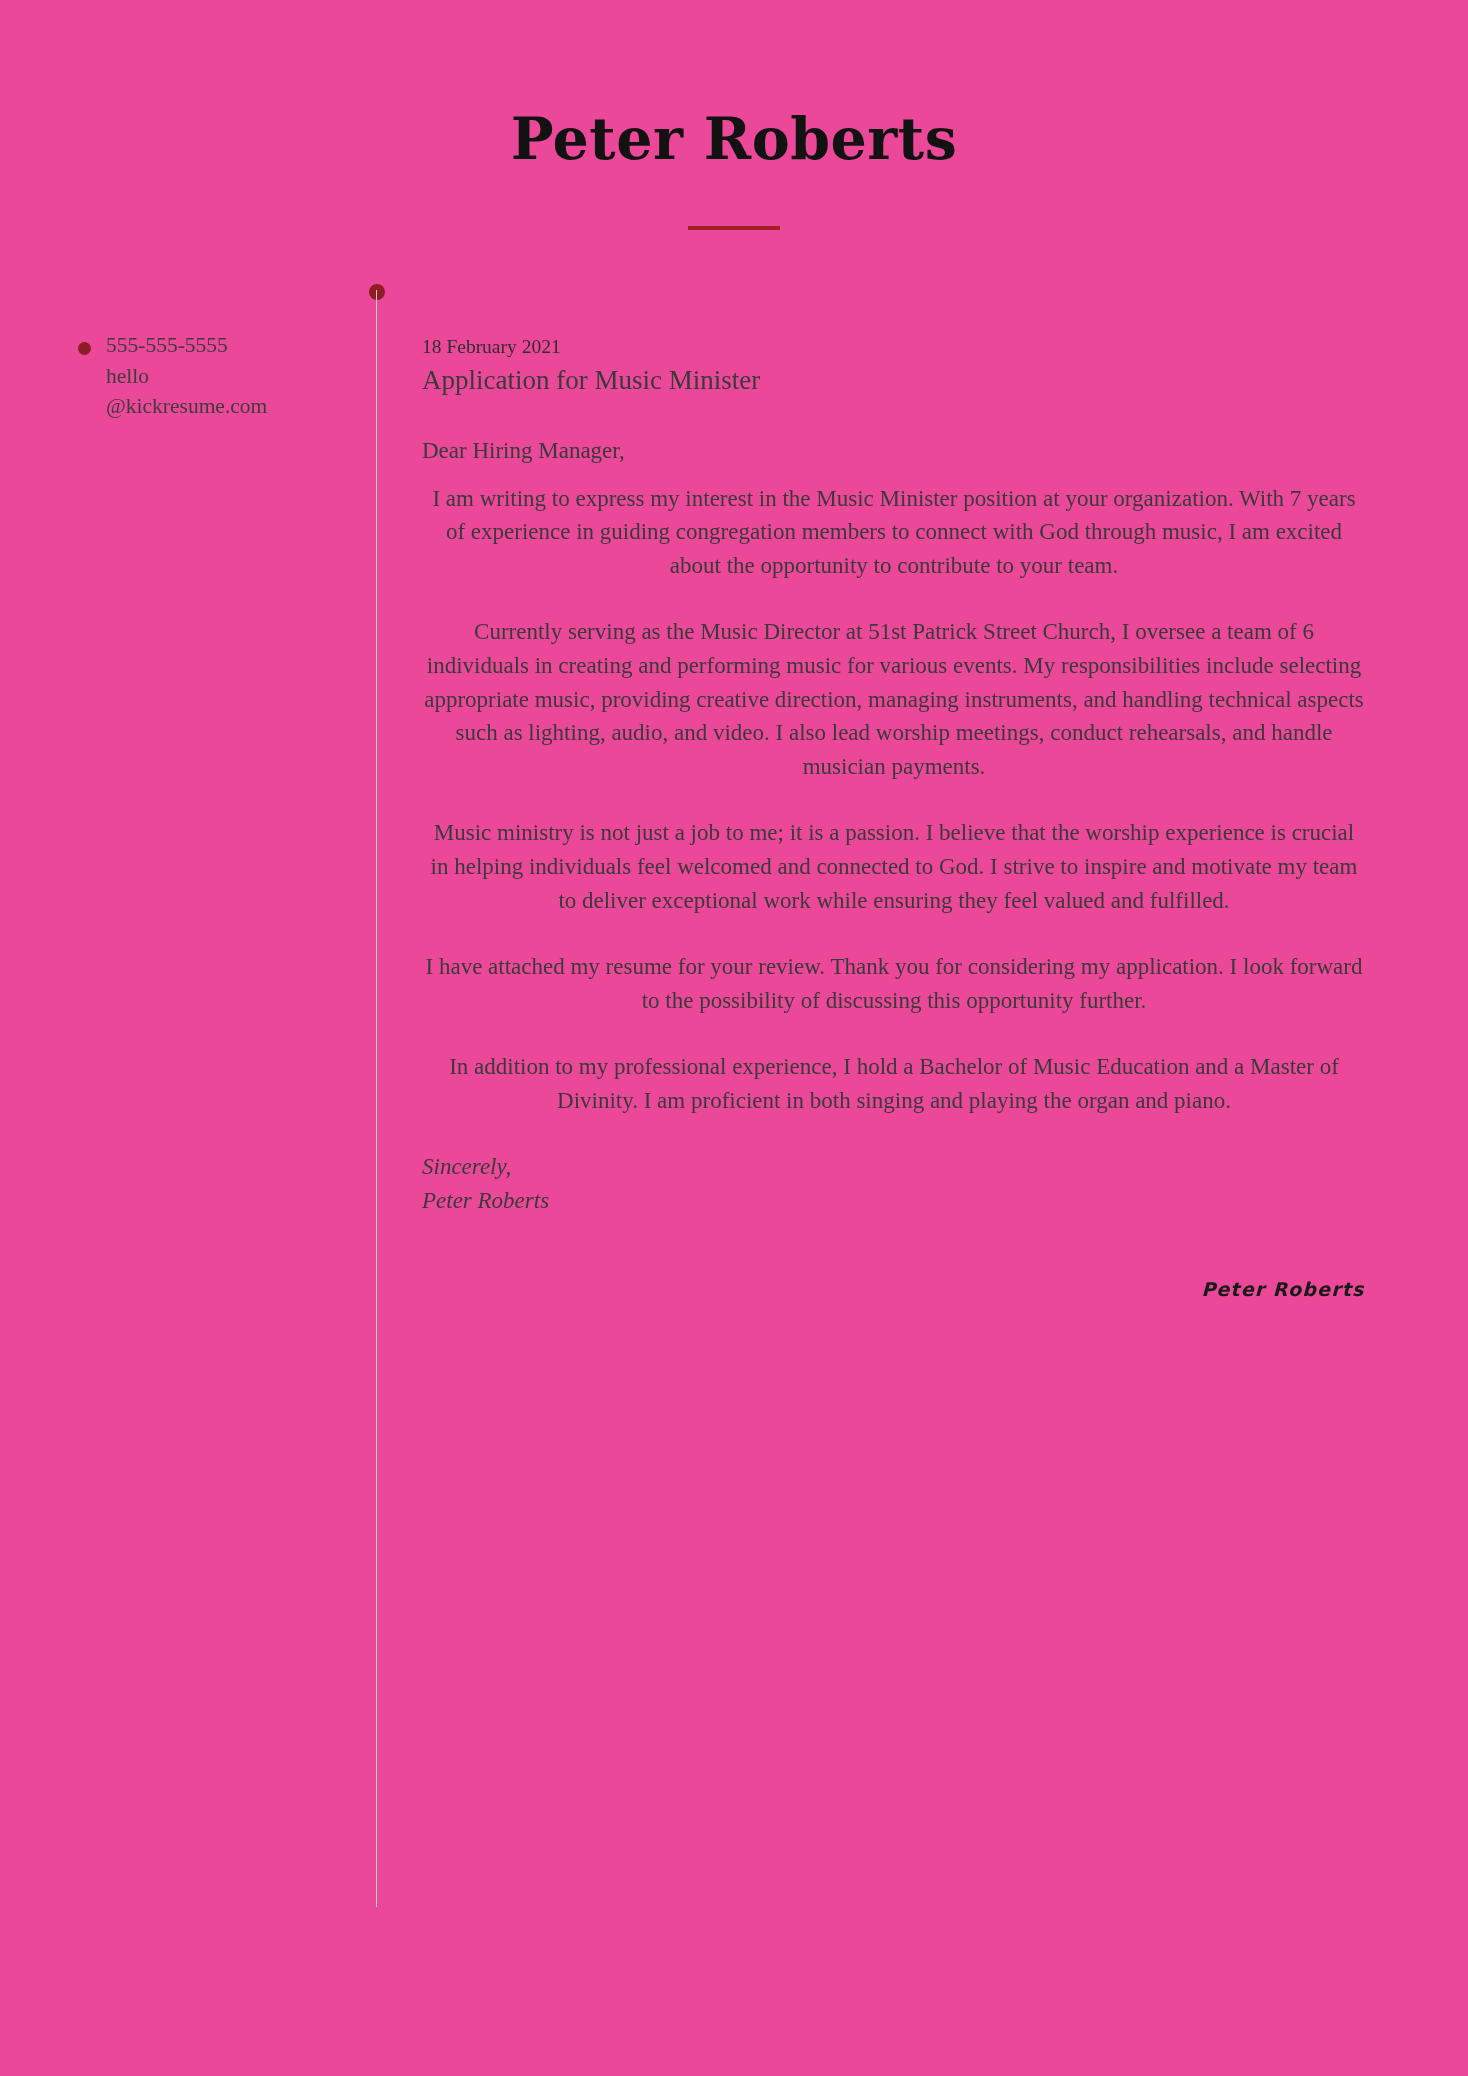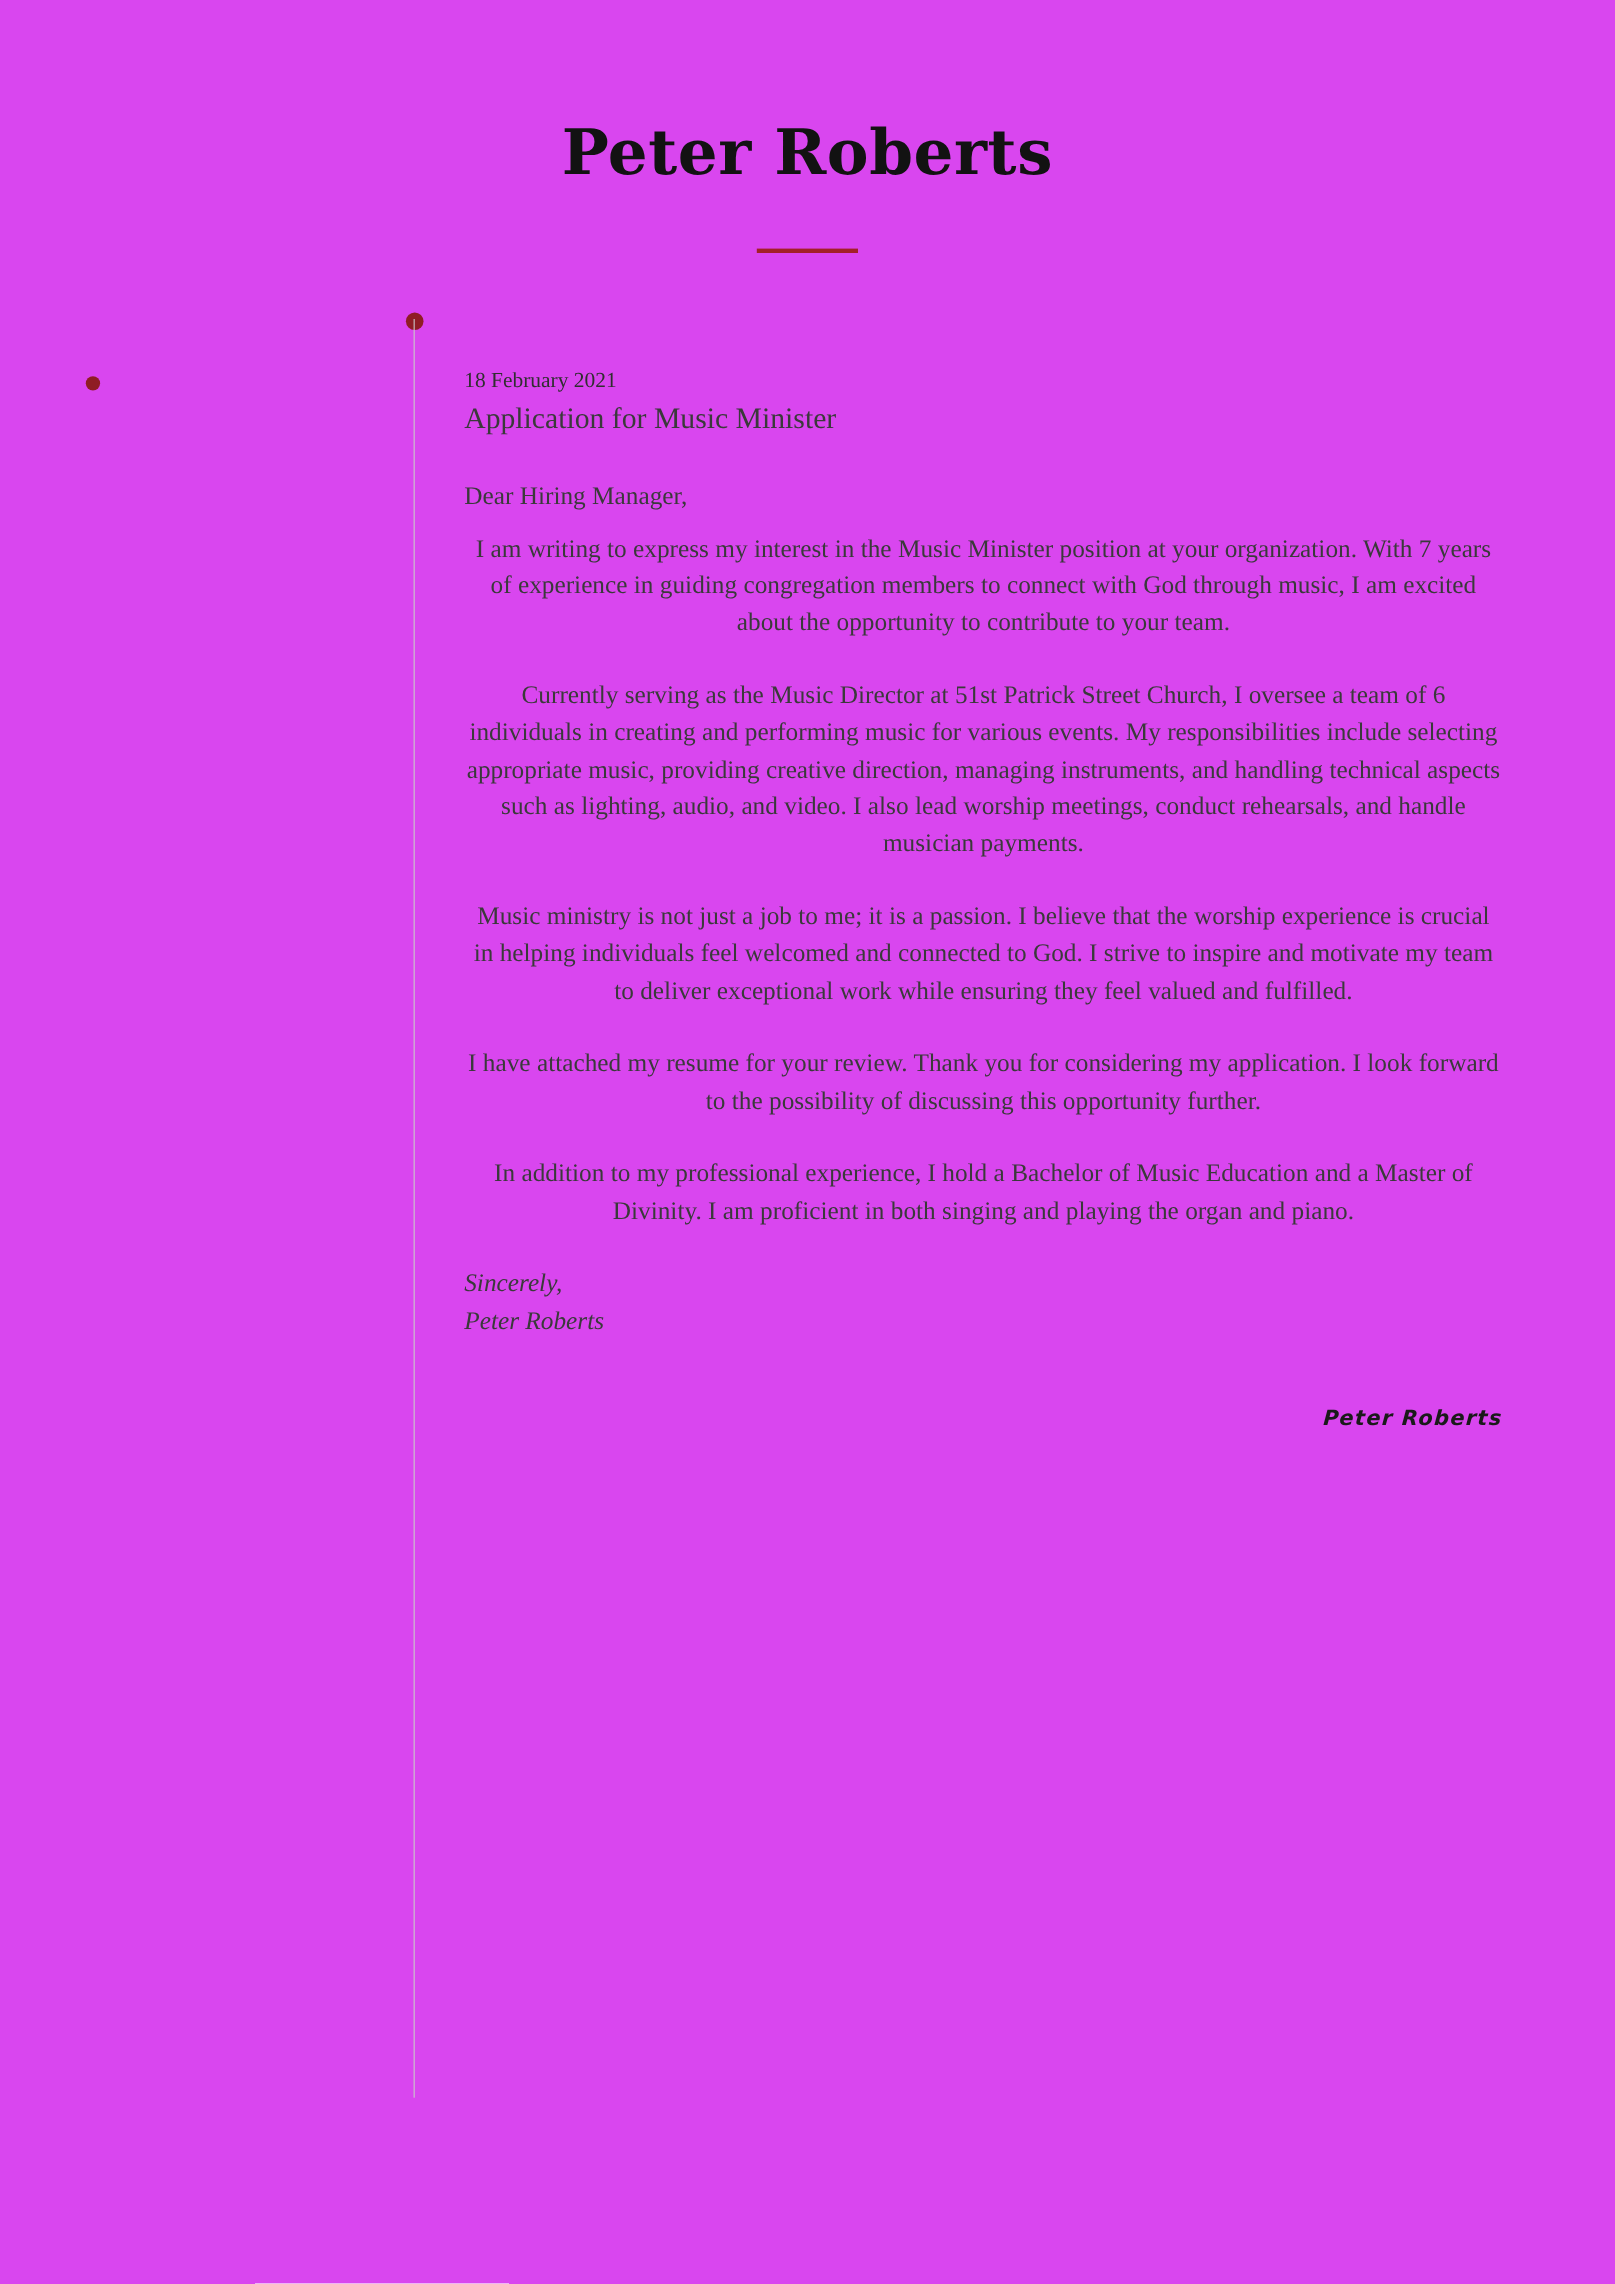--- a/index.html
+++ b/index.html
@@ -4,21 +4,21 @@
 <style>
   html, body {
     margin: 0;
     padding: 0;
     background: #ffffff;
   }
   .page {
     position: relative;
     width: 1468px;
     height: 2076px;
-    background: #d946ef;
+    background: #ec4899;
     font-family: "Liberation Serif", "DejaVu Serif", serif;
     color: #3a3a3a;
     overflow: hidden;
   }
 
   
   .header {
     position: absolute;
     top: 108px;
     left: 0;
@@ -153,20 +153,23 @@
     <h1 class="name-title">Peter Roberts</h1>
     <div class="accent-rule"></div>
   </div>
 
   <div class="divider-dot"></div>
   <div class="divider-line"></div>
 
   <div class="sidebar">
     <div class="contact-block">
       <span class="contact-bullet"></span>
+      <div class="contact-line">555-555-5555
+hello
+@kickresume.com</div>
     </div>
   </div>
 
   <div class="letter">
     <p class="meta-date">18 February 2021</p>
     <p class="meta-subject">Application for Music Minister</p>
     <p class="salutation">Dear Hiring Manager,</p>
     <p class="para">I am writing to express my interest in the Music Minister position at your organization. With 7 years of experience in guiding congregation members to connect with God through music, I am excited about the opportunity to contribute to your team.</p>
     <p class="para">Currently serving as the Music Director at 51st Patrick Street Church, I oversee a team of 6 individuals in creating and performing music for various events. My responsibilities include selecting appropriate music, providing creative direction, managing instruments, and handling technical aspects such as lighting, audio, and video. I also lead worship meetings, conduct rehearsals, and handle musician payments.</p>
     <p class="para">Music ministry is not just a job to me; it is a passion. I believe that the worship experience is crucial in helping individuals feel welcomed and connected to God. I strive to inspire and motivate my team to deliver exceptional work while ensuring they feel valued and fulfilled.</p>

